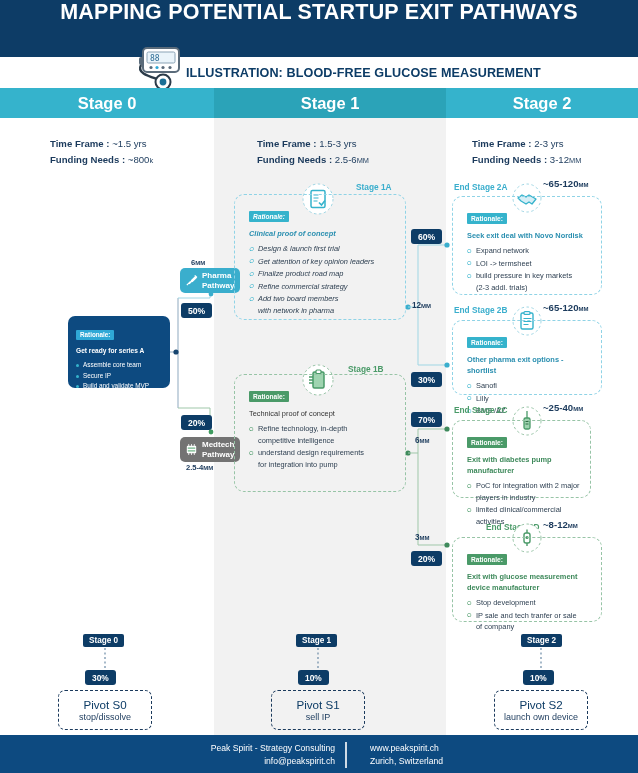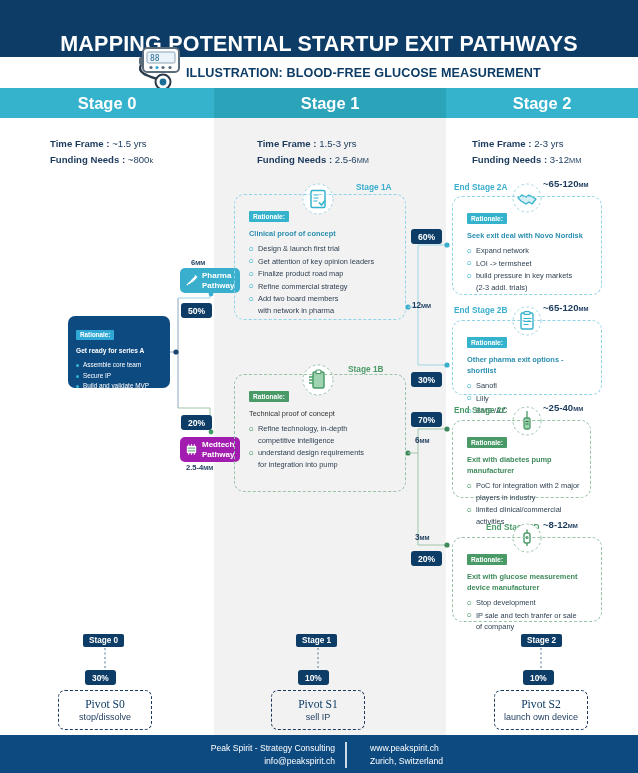--- a/index.html
+++ b/index.html
@@ -13,21 +13,21 @@
 
   
   #col-s0 { position:absolute; left:0;   top:118px; width:214px; height:513px; background:#ffffff; }
   #col-s1 { position:absolute; left:214px;top:118px; width:232px; height:513px; background:#f2f2f2; }
   #col-s2 { position:absolute; left:446px;top:118px; width:192px; height:513px; background:#ffffff; }
   #band-s1-bottom { position:absolute; left:214px; top:631px; width:232px; height:104px; background:#f2f2f2; }
 
   
   #title-bar {
     position:absolute; left:0; top:0; width:638px; height:57px;
-    background:#0d3c66; display:flex; align-items:flex-end; justify-content:center;
+    background:#0d3c66; display:flex; align-items:flex-start; justify-content:center;
   }
   #title-text {
     color:#ffffff; font-size:21.5px; font-weight:bold; letter-spacing:.2px;
   }
 
   
   #illus-strip {
     position:absolute; left:0; top:57px; width:638px; height:31px; background:#ffffff;
   }
   #illus-text {
@@ -72,21 +72,21 @@
     width:3px; height:3px; border-radius:50%; background:#35b3cc;
   }
 
   
   .pathway-pill {
     position:absolute; width:60px; height:25px; border-radius:5px;
     color:#ffffff; font-size:8px; font-weight:bold; line-height:10px;
     display:flex; align-items:center; gap:3px; padding-left:4px;
   }
   #pill-pharma  { left:180px; top:268px; background:#3aaecd; }
-  #pill-medtech { left:180px; top:437px; background:#a21caf; }
+  #pill-medtech { left:180px; top:437px; background:#737373; }
   .pill-ico { width:15px; height:15px; flex:0 0 15px; }
 
   .vol-label {
     position:absolute; font-size:7.6px; font-weight:bold; color:#1b3a5c;
   }
   #vol-pharma  { left:191px; top:258px; }
   #vol-medtech { left:186px; top:463px; }
   .mm-small { font-size:6px; }
 
   
@@ -142,21 +142,21 @@
   .dcard li:before {
     content:"\2B58"; position:absolute; left:0; top:0.5px; font-size:5.6px;
   }
   .dcard.blue li:before  { color:#35b3cc; }
   .dcard.green li:before { color:#4a9a68; }
   .dcard li span.cont { display:block; padding-left:0; }
 
   .val-label { position:absolute; font-size:9.6px; font-weight:bold; color:#1b3a5c; }
 
   
-  #card-1a { left:234px; top:194px;  width:172px; height:126px; }
+  #card-1a { left:234px; top:194px;  width:172px; height:126px;font-style:italic; }
   #lab-1a  { left:356px; top:182px; }
   #ico-1a  { position:absolute; left:302px; top:183px; }
 
   #card-1b { left:234px; top:374px;  width:172px; height:118px; }
   #lab-1b  { left:348px; top:364px; }
   #ico-1b  { position:absolute; left:302px; top:364px; }
 
   #card-2a { left:452px; top:196px; width:150px; height:99px; }
   #lab-2a  { left:454px; top:182px; }
   #val-2a  { left:543px; top:178px; }
@@ -184,21 +184,21 @@
   }
   .pivot-pct {
     position:absolute; background:#0d3c66; color:#ffffff; font-size:8.4px;
     font-weight:bold; padding:2.5px 7px; border-radius:3px;
   }
   .pivot-box {
     position:absolute; width:94px; height:40px; border:1.4px dashed #1b3a5c;
     border-radius:7px; display:flex; flex-direction:column;
     align-items:center; justify-content:center; background:transparent;
   }
-  .pivot-title { font-size:11.6px; color:#0d3c66;font-family:Liberation Serif, serif; }
+  .pivot-title { font-size:11.6px; color:#0d3c66; }
   .pivot-sub   { font-size:9px; color:#1b3a5c; margin-top:1px; }
 
   #ptag0 { left:83px;  top:634px; }
   #ppct0 { left:85px;  top:670px; }
   #pbox0 { left:58px;  top:690px; }
   #ptag1 { left:296px; top:634px; }
   #ppct1 { left:298px; top:670px; }
   #pbox1 { left:271px; top:690px; }
   #ptag2 { left:521px; top:634px; }
   #ppct2 { left:523px; top:670px; }

